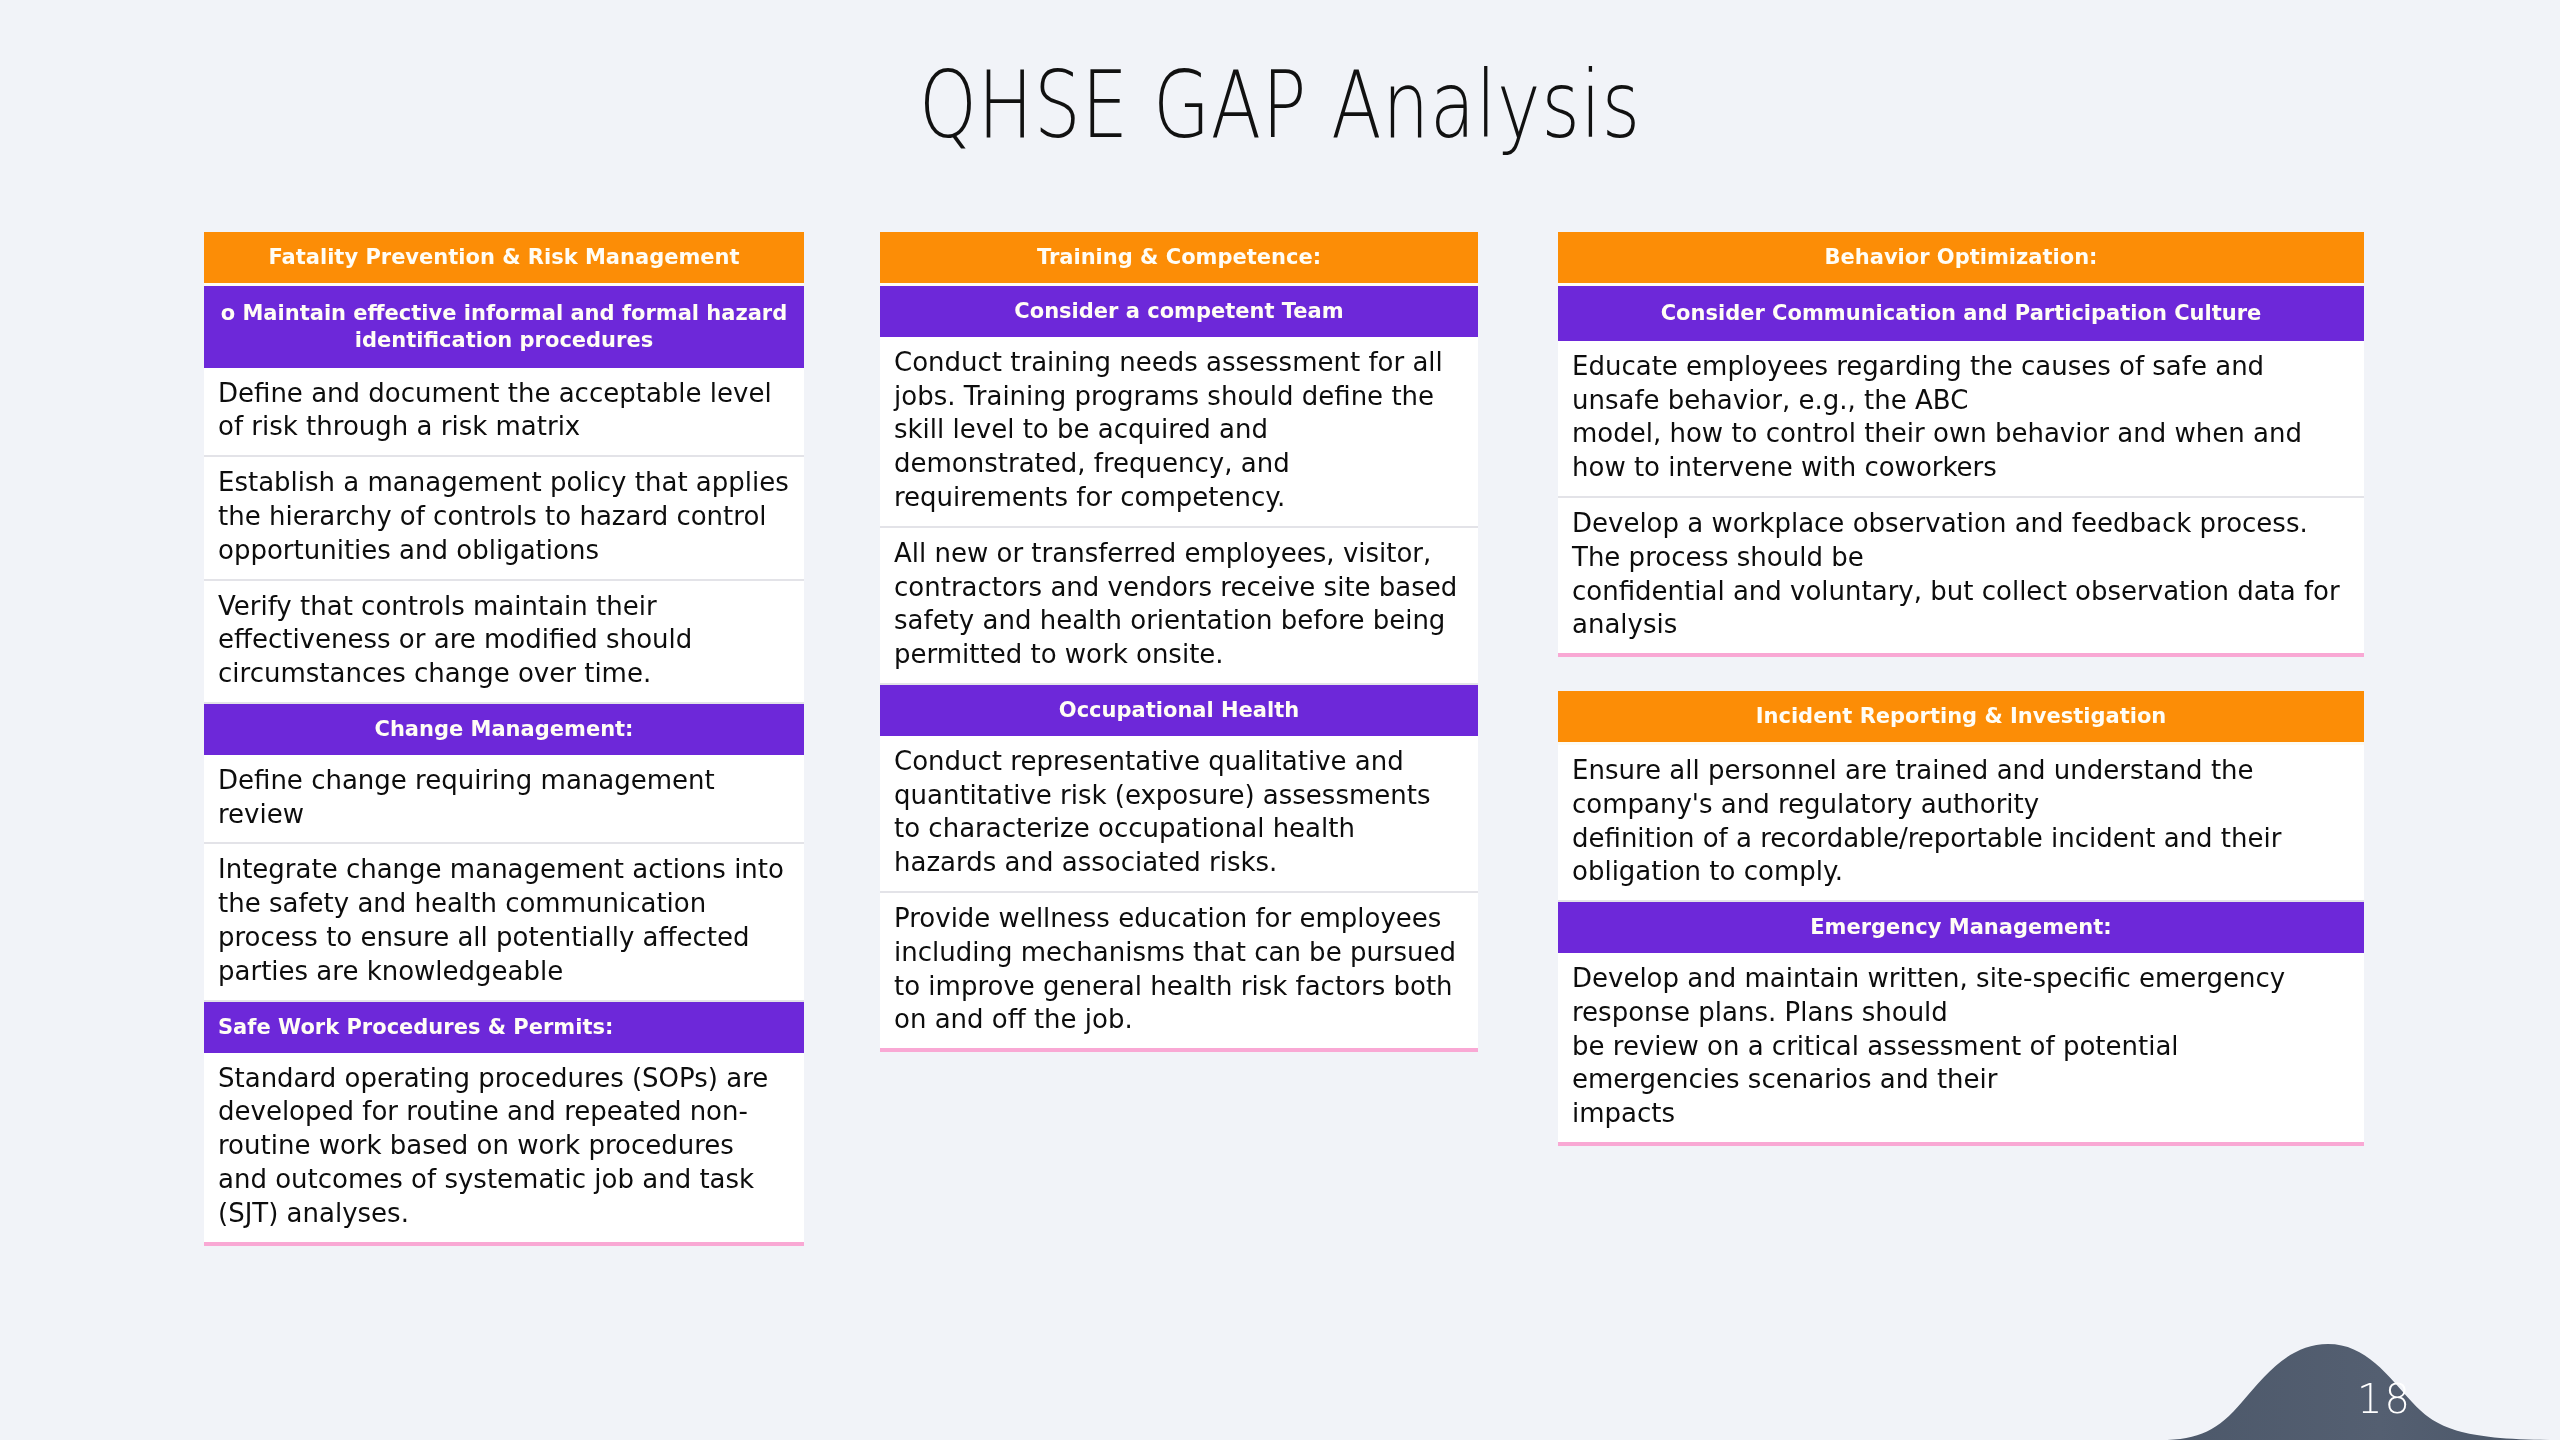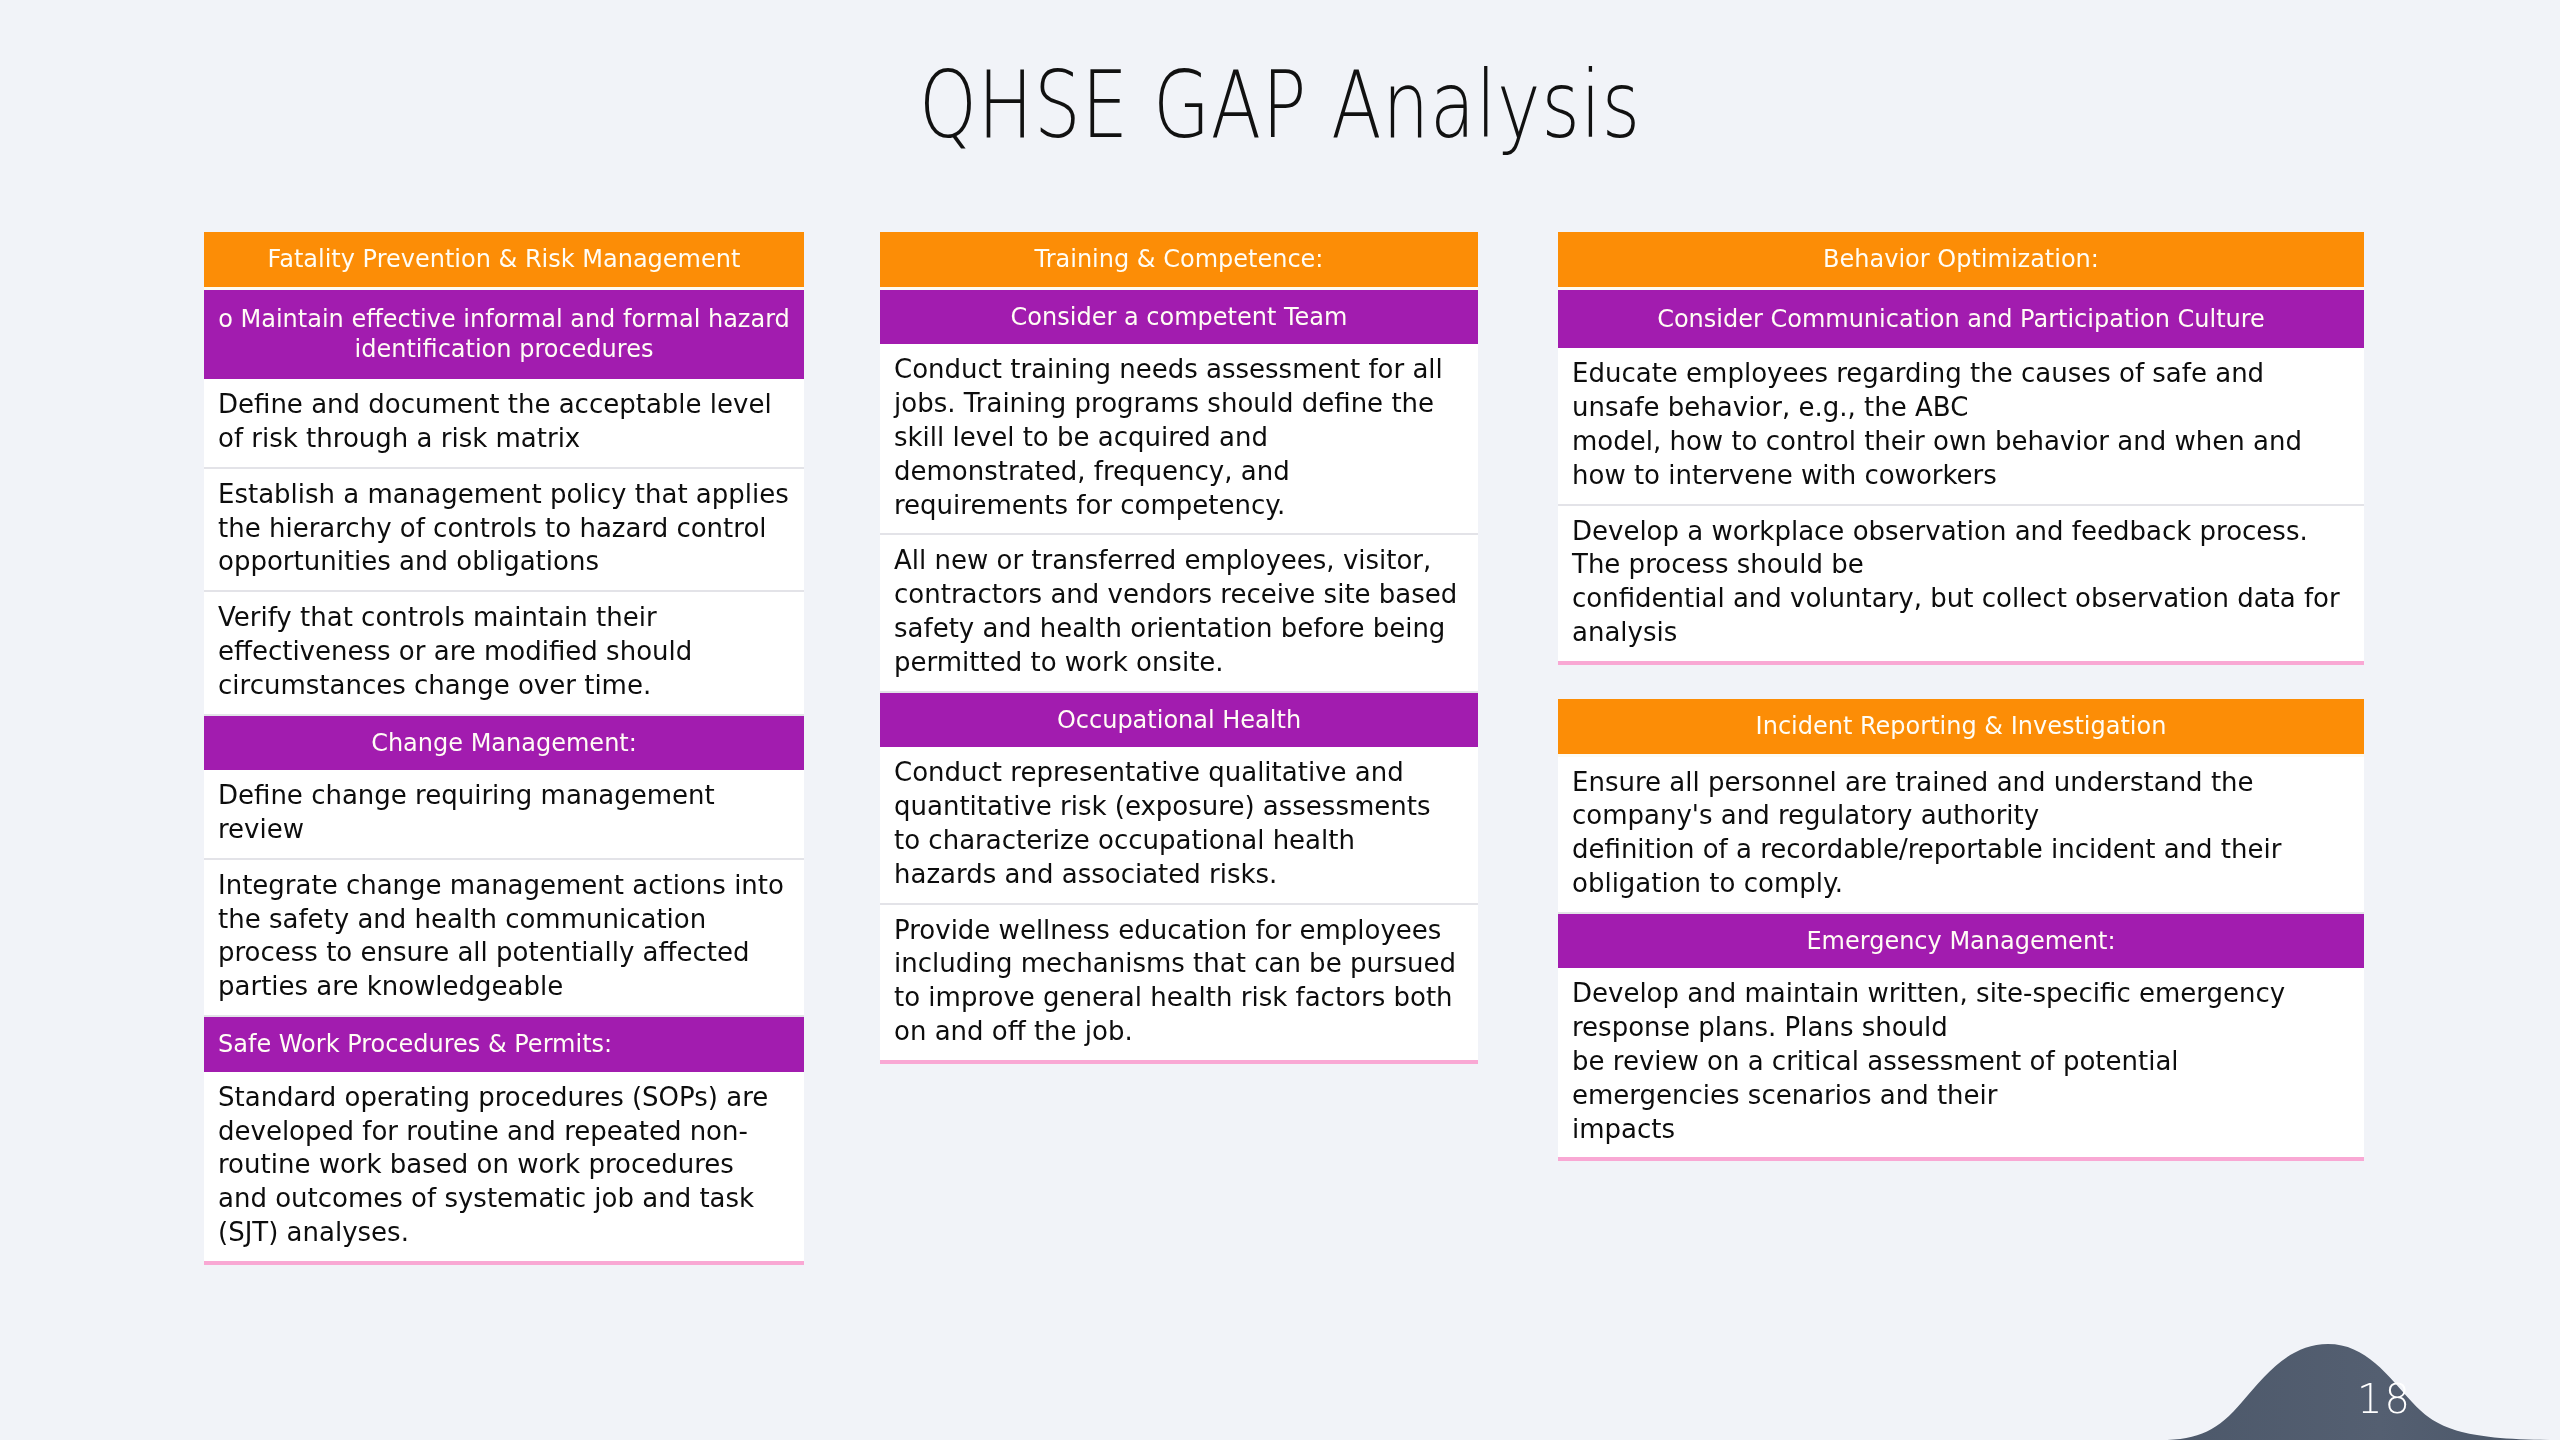--- a/index.html
+++ b/index.html
@@ -45,29 +45,29 @@
     width: 100%;
     background: #ffffff;
     margin-bottom: 0;
   }
   .table-gap { height: 34px; }
 
   
   .band {
     color: #fffdf5;
     font-family: "DejaVu Sans", sans-serif;
-    font-weight: normal;
-    font-size: 24px;
+    font-weight: bold;
+    font-size: 21px;
     line-height: 1.28;
     text-align: center;
     padding: 12px 14px;
     box-sizing: border-box;
   }
   .band.orange { background: #fc8d06; }
-  .band.gray   { background: #a21caf; }
+  .band.gray   { background: #6d28d9; }
   .band.left   { text-align: left; padding-left: 14px; }
   .band.tall   { padding-top: 14px; padding-bottom: 14px; }
 
   
   .row {
     background: #ffffff;
     color: #0d0d0d;
     font-family: "DejaVu Sans", sans-serif;
     font-weight: 400;
     font-size: 26px;

